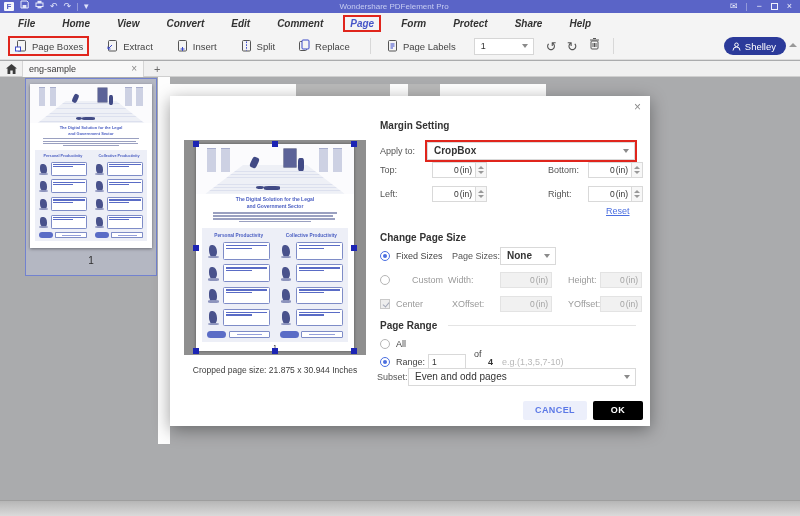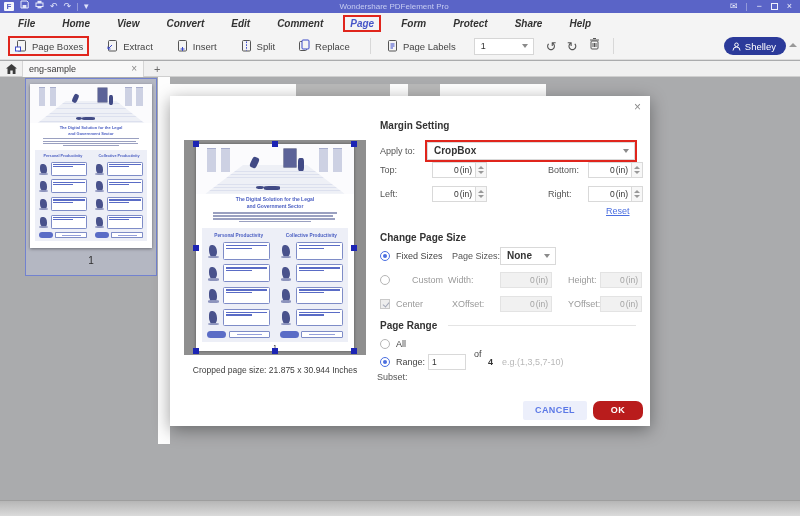--- a/index.html
+++ b/index.html
@@ -103,21 +103,21 @@
   .radio{position:absolute;width:10px;height:10px;border-radius:50%;border:1px solid #b5b5b5;background:#fff;}
   .radio.sel{border-color:#4a6ee0;}
   .radio.sel::after{content:"";position:absolute;left:2px;top:2px;width:4px;height:4px;border-radius:50%;background:#4a6ee0;}
   .chk{position:absolute;width:10px;height:10px;border:1px solid #c9c9c9;background:#eee;}
   .chk::after{content:"";position:absolute;left:2.5px;top:0.5px;width:3px;height:5px;
               border:solid #a3a8b8;border-width:0 1.5px 1.5px 0;transform:rotate(40deg);}
   .pr-line{position:absolute;height:1px;background:#e4e4e4;}
   .btn{position:absolute;height:19px;border-radius:2px;font-size:9px;font-weight:700;letter-spacing:.4px;
        text-align:center;line-height:19px;}
   .btn.cancel{background:#eceffb;color:#5b78e6;}
-  .btn.ok{background:#b91c1c;color:#fff;border-radius:7px;}
+  .btn.ok{background:#000000;color:#fff;}
 
   
   .minidoc{position:absolute;inset:0;background:#fff;display:flex;flex-direction:column;overflow:hidden;}
   .mini-sm{font-size:4px;}
   .mini-lg{font-size:5px;}
   .md-hero{position:relative;height:24%;background:#fbfbfd;flex:none;}
   .pillar{position:absolute;top:8%;width:5.5%;height:48%;background:#cdd1e3;border-top:.3em solid #a8aecd;}
   .pl1{left:7%}.pl2{left:16%}.pl3{left:78%}.pl4{left:87%}
   .md-floor{position:absolute;left:6%;right:6%;bottom:0;height:58%;
             clip-path:polygon(27% 0,73% 0,100% 100%,0 100%);
@@ -575,18 +575,22 @@
     <div class="lbl" style="left:226px;top:240px;color:#444;">All</div>
 
     <span class="radio sel" style="left:210px;top:261px;"></span>
     <div class="lbl" style="left:226px;top:258px;color:#444;">Range:</div>
     <div class="num" style="left:258px;top:258px;width:38px;text-align:left;"><span>1</span></div>
     <div class="lbl" style="left:304px;top:250px;color:#444;">of</div>
     <div class="lbl" style="left:318px;top:258px;color:#333;font-weight:700;">4</div>
     <div class="lbl" style="left:332px;top:258px;color:#b8b8b8;">e.g.(1,3,5,7-10)</div>
 
     <div class="lbl" style="left:207px;top:273px;">Subset:</div>
+    <div class="ddl" style="left:238px;top:272px;width:228px;">
+      <span>Even and odd pages</span>
+      <span class="chev"></span>
+    </div>
 
     <div class="btn cancel" style="left:353px;top:305px;width:64px;">CANCEL</div>
     <div class="btn ok" style="left:423px;top:305px;width:50px;">OK</div>
   </div>
 
 </div>
 
 </body></html>

